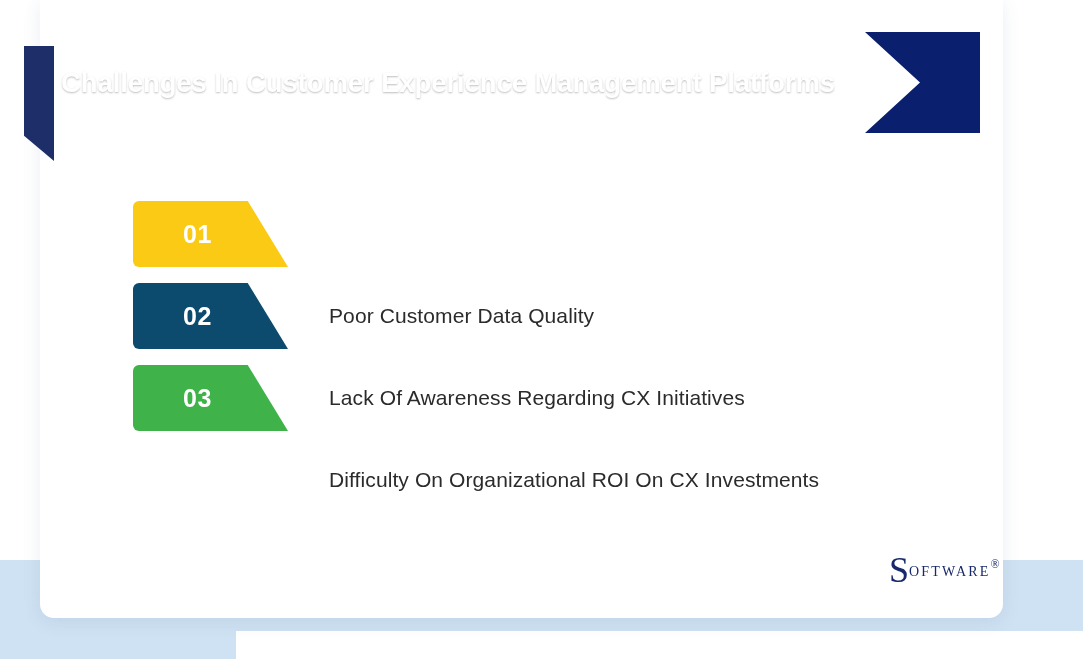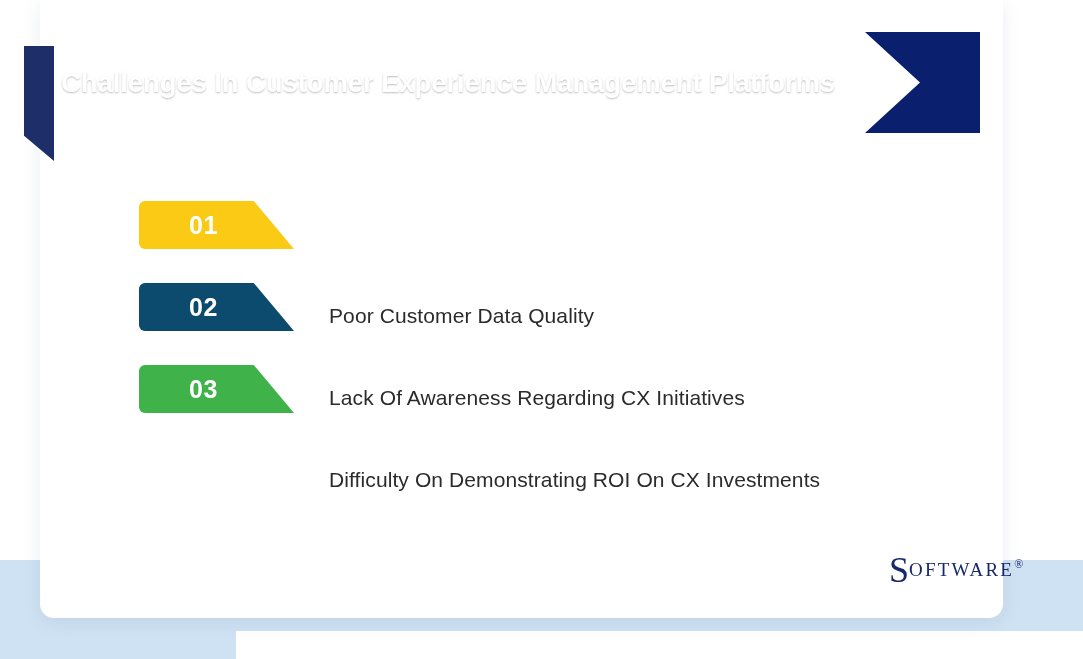--- a/index.html
+++ b/index.html
@@ -124,24 +124,24 @@
   }
   .row-bar-inner {
     position: absolute;
     inset: 0;
     background: #ffffff;
   }
 
   
   .row-badge {
     position: absolute;
-    left: 6px;
+    left: 0;
     top: 0;
     width: 155px;
-    height: 48px;
+    height: 66px;
     border-radius: 6px 0 0 6px;
     clip-path: polygon(0 0, 74% 0, 100% 100%, 0 100%);
     display: flex;
     align-items: center;
     justify-content: center;
   }
   .row-badge-num {
     color: #ffffff;
     font-size: 25px;
     font-weight: bold;
@@ -176,21 +176,21 @@
     display: block;
     white-space: nowrap;
   }
   .logo-line-1 { margin-left: 0px; }
   .logo-line-2 { margin-left: 7px; margin-top: -4px; }
   .logo-cap {
     font-size: 36px;
     vertical-align: -6px;
   }
   .logo-rest {
-    font-size: 19px;
+    font-size: 14px;
     letter-spacing: 2.2px;
   }
   .logo-reg {
     font-size: 12px;
     vertical-align: 8px;
   }
 </style>
 </head>
 <body>
 
@@ -236,21 +236,21 @@
     <div class="row-badge" style="background:#3fb24a">
       <span class="row-badge-num">03</span>
     </div>
     <div class="row-label">Lack Of Awareness Regarding CX Initiatives</div>
   </div>
 
   <div class="row">
     <div class="row-bar">
       <div class="row-bar-inner"></div>
     </div>
-    <div class="row-label">Difficulty On Demonstrating ROI On CX Investments</div>
+    <div class="row-label">Difficulty On Organizational ROI On CX Investments</div>
   </div>
 
 </div>
 
 <div class="logo">
   <span class="logo-line logo-line-1">
     <span class="logo-cap">S</span><span class="logo-rest">OFTWARE</span><span class="logo-reg">®</span>
   </span>
 </div>
 

